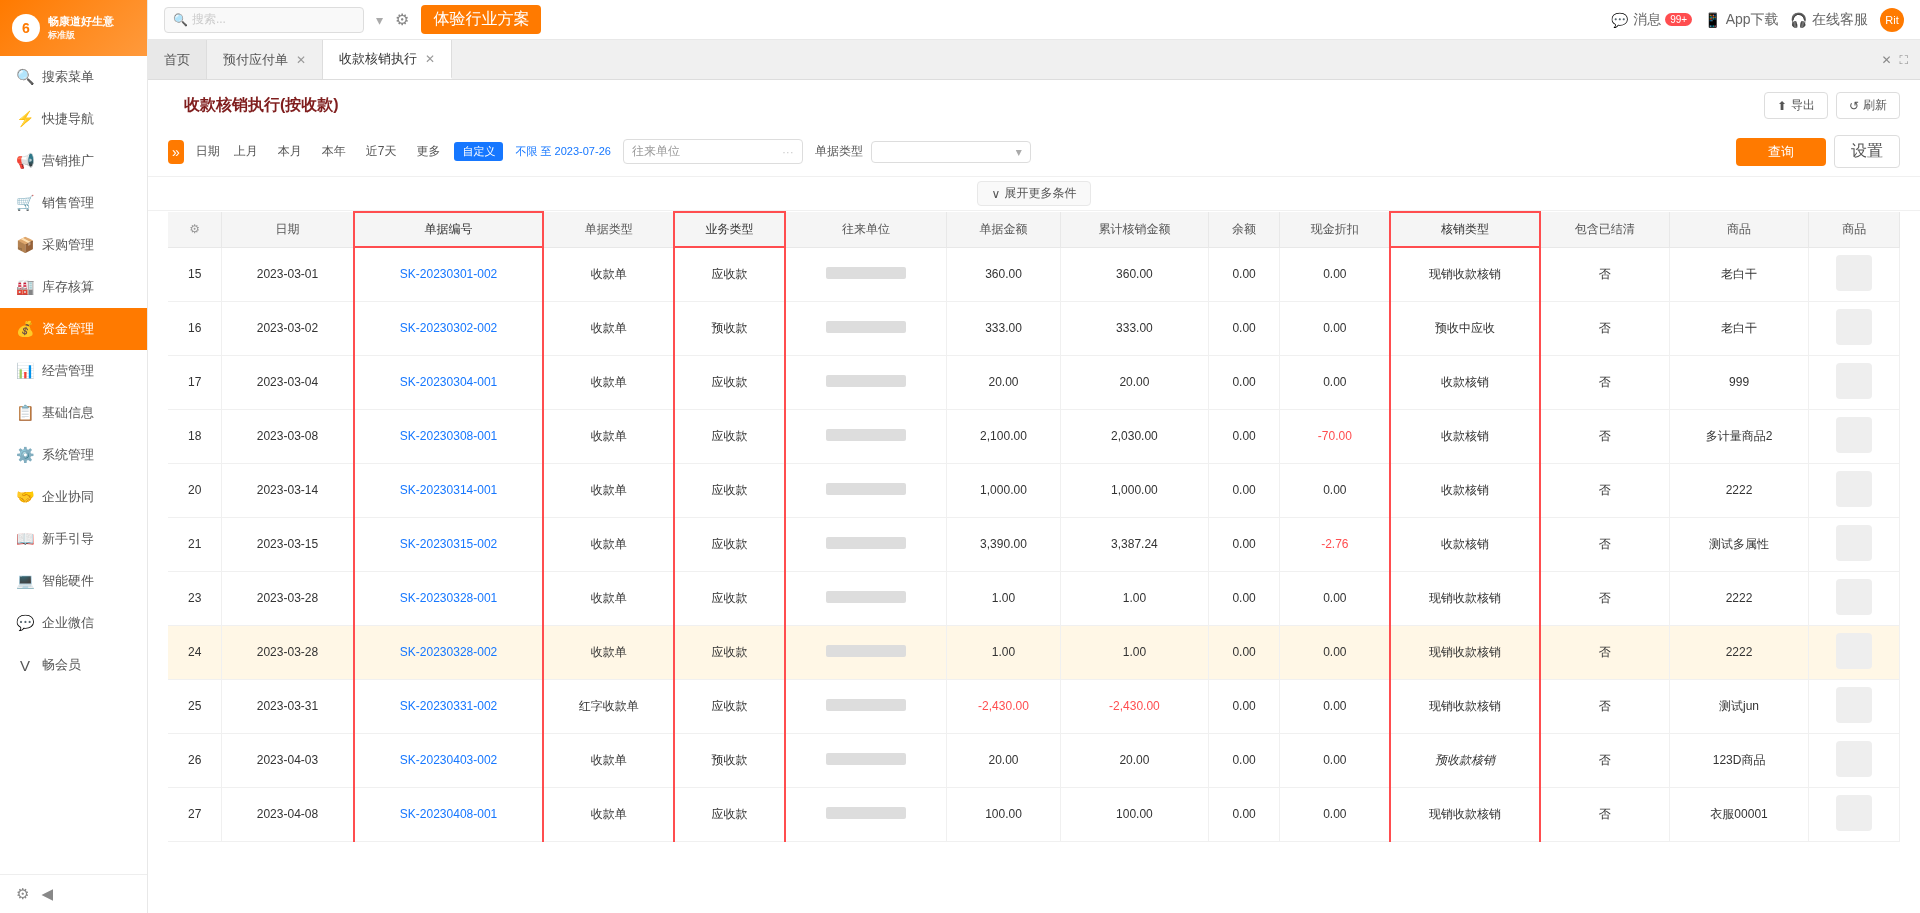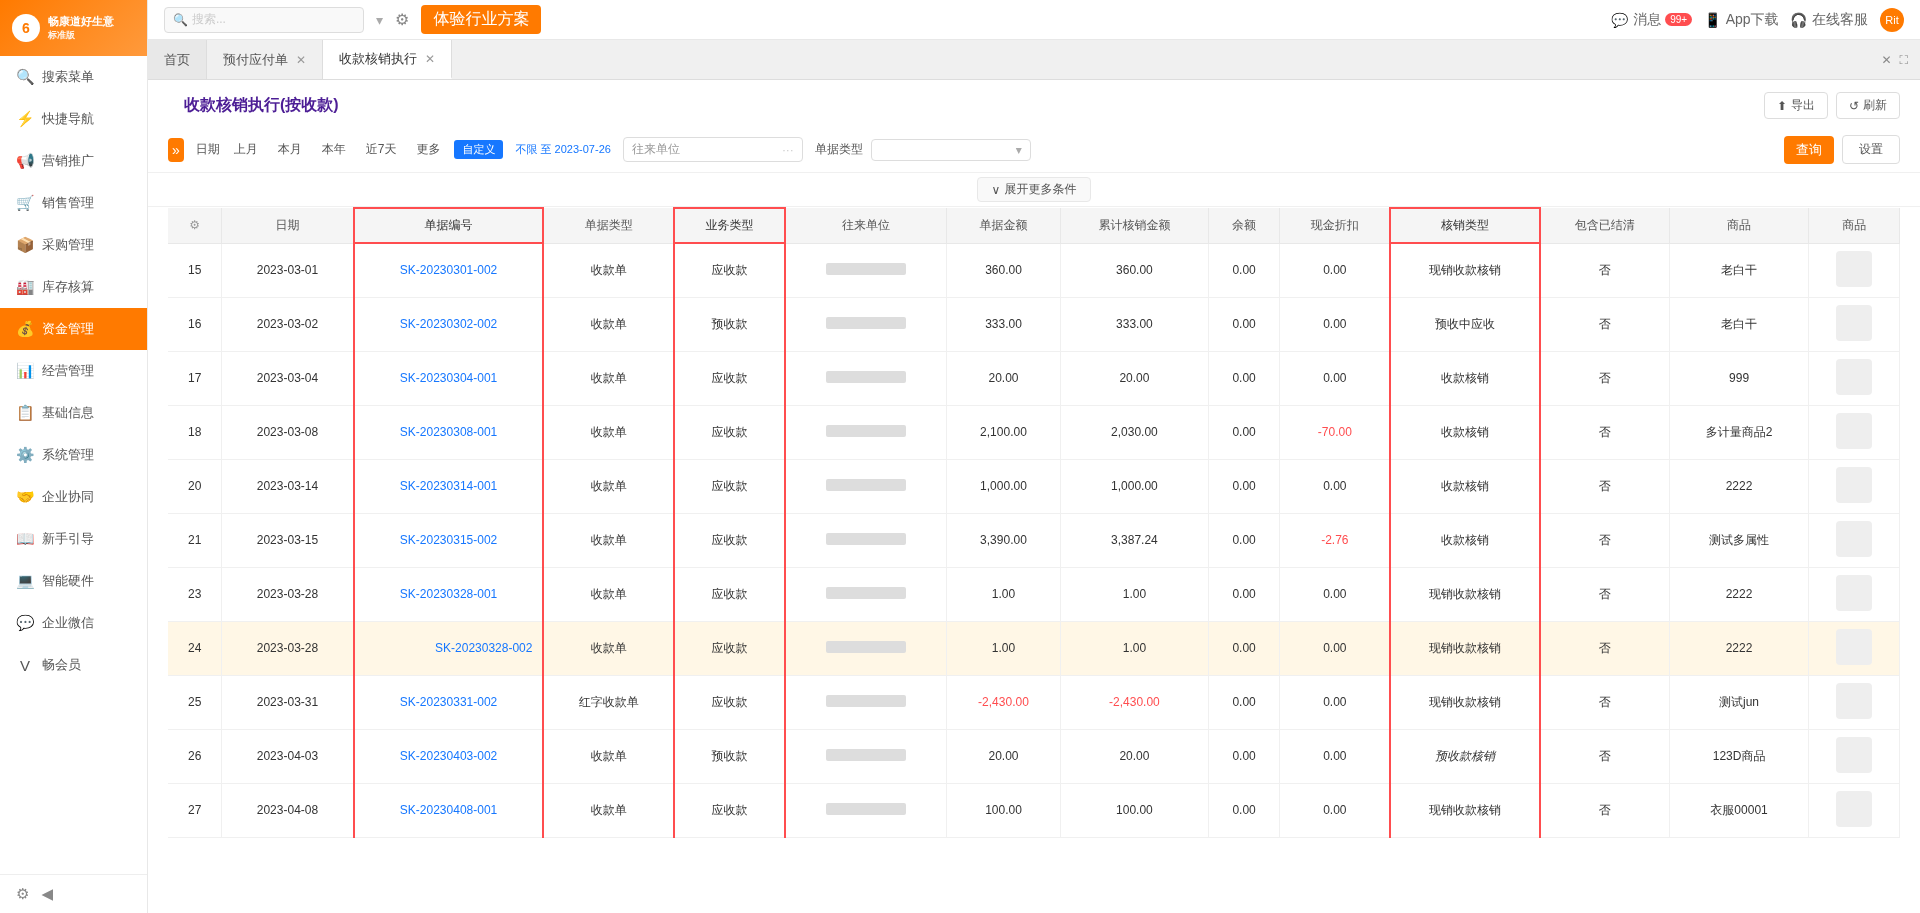--- a/index.html
+++ b/index.html
@@ -33,35 +33,35 @@
     .tab.active { background: #fff; color: #333; font-weight: 500; border-bottom: 2px solid #fff; }
     .tab .close-btn { color: #999; font-size: 12px; cursor: pointer; }
     .tab:first-child { background: #e8e8e8; }
     .tab-actions { margin-left: auto; display: flex; align-items: center; padding: 0 12px; gap: 8px; color: #888; }
 
     
     .page-content { flex: 1; overflow: hidden; display: flex; flex-direction: column; padding: 0; background: #fff; }
 
     
     .page-title-bar { display: flex; align-items: center; justify-content: space-between; padding: 12px 20px 8px; }
-    .page-title { font-size: 16px; font-weight: bold; color: #4c1d95; padding-left: 16px; }
+    .page-title { font-size: 16px; font-weight: bold; color: #7f1d1d; padding-left: 16px; }
     .page-title-actions { display: flex; gap: 8px; }
     .btn-outline { border: 1px solid #ddd; background: #fff; color: #555; border-radius: 4px; padding: 4px 12px; font-size: 12px; cursor: pointer; display: flex; align-items: center; gap: 4px; }
 
     
     .filter-bar { padding: 8px 20px; background: #fff; border-bottom: 1px solid #f0f0f0; display: flex; align-items: center; gap: 12px; flex-wrap: wrap; }
     .filter-section { display: flex; align-items: center; gap: 8px; }
     .filter-label { color: #555; font-size: 12px; }
     .filter-btn { border: none; background: none; color: #555; padding: 2px 6px; cursor: pointer; font-size: 12px; }
     .filter-btn-custom { background: #1677ff; color: #fff; border-radius: 3px; padding: 2px 8px; font-size: 11px; border: none; cursor: pointer; }
     .filter-date-range { color: #1677ff; font-size: 11px; }
     .filter-input { border: 1px solid #ddd; border-radius: 4px; padding: 3px 8px; font-size: 12px; width: 180px; color: #999; display: flex; align-items: center; justify-content: space-between; }
     .filter-select { border: 1px solid #ddd; border-radius: 4px; padding: 3px 8px; font-size: 12px; width: 160px; display: flex; align-items: center; justify-content: space-between; color: #999; }
-    .btn-query { background: #ff7a00; color: #fff; border: none; border-radius: 4px; padding: 5px 12px; font-size: 13px; cursor: pointer; }
-    .btn-setting { border: 1px solid #ddd; background: #fff; color: #555; border-radius: 4px; padding: 5px 16px; font-size: 12px; cursor: pointer; }
+    .btn-query { background: #ff7a00; color: #fff; border: none; border-radius: 4px; padding: 5px 32px; font-size: 13px; cursor: pointer; }
+    .btn-setting { border: 1px solid #ddd; background: #fff; color: #555; border-radius: 4px; padding: 5px 16px; font-size: 16px; cursor: pointer; }
 
     
     .collapse-btn { display: flex; align-items: center; gap: 4px; background: #f9f9f9; border: 1px solid #e8e8e8; border-radius: 4px; padding: 3px 14px; color: #555; font-size: 12px; cursor: pointer; }
 
     
     .table-container { flex: 1; overflow: auto; padding: 0 20px; }
     table { width: 100%; border-collapse: collapse; font-size: 12px; }
     thead tr { background: #f5f5f5; }
     th { padding: 8px 10px; text-align: center; color: #555; font-weight: normal; border-bottom: 1px solid #e8e8e8; border-right: 1px solid #e8e8e8; white-space: nowrap; position: sticky; top: 0; background: #f5f5f5; z-index: 2; }
     td { padding: 7px 10px; text-align: center; border-bottom: 1px solid #f0f0f0; border-right: 1px solid #f0f0f0; color: #333; white-space: nowrap; }
@@ -387,21 +387,21 @@
               <td>0.00</td>
               <td>0.00</td>
               <td style="border-left: 2px solid rgb(255, 77, 79); border-right: 2px solid rgb(255, 77, 79);">现销收款核销</td>
               <td>否</td>
               <td>2222</td>
               <td><span class="img-thumb"></span></td>
             </tr>
             <tr class="highlighted">
               <td>24</td>
               <td>2023-03-28</td>
-              <td style="border-left: 2px solid rgb(255, 77, 79); border-right: 2px solid rgb(255, 77, 79); text-align: right;"><a class="link-text">SK-20230328-002</a></td>
+              <td style="border-left: 2px solid rgb(255, 77, 79); border-right: 2px solid rgb(255, 77, 79);"><a class="link-text">SK-20230328-002</a></td>
               <td>收款单</td>
               <td style="border-left: 2px solid rgb(255, 77, 79); border-right: 2px solid rgb(255, 77, 79);">应收款</td>
               <td><span style="display:inline-block;width:80px;height:12px;background:#ddd;border-radius:2px;"></span></td>
               <td>1.00</td>
               <td>1.00</td>
               <td>0.00</td>
               <td>0.00</td>
               <td style="border-left: 2px solid rgb(255, 77, 79); border-right: 2px solid rgb(255, 77, 79);">现销收款核销</td>
               <td>否</td>
               <td>2222</td>

